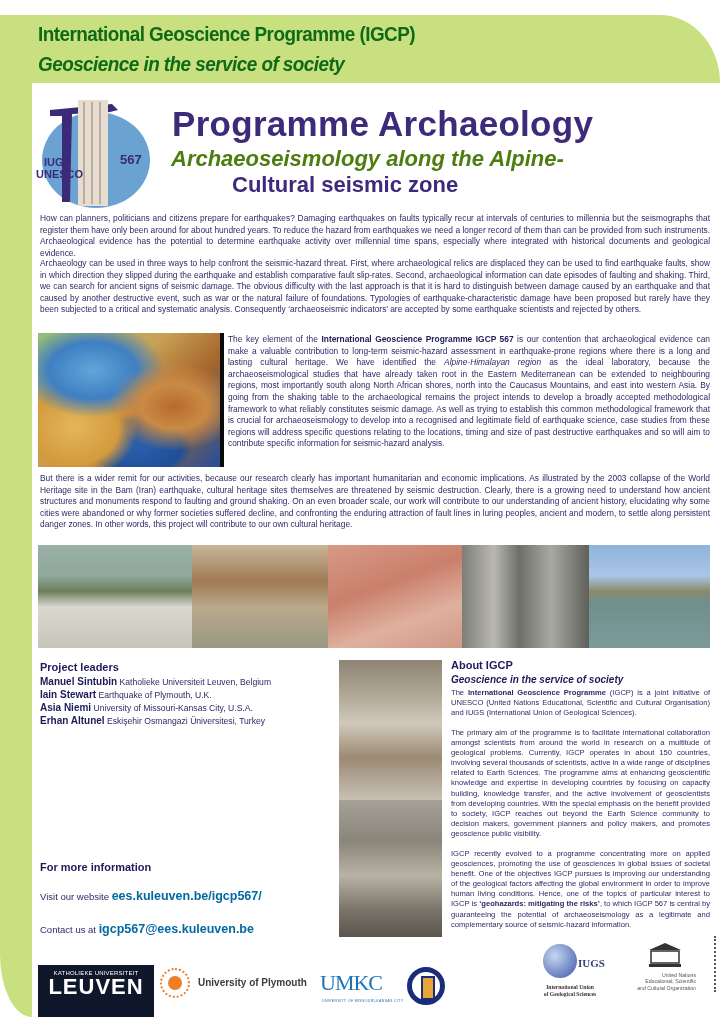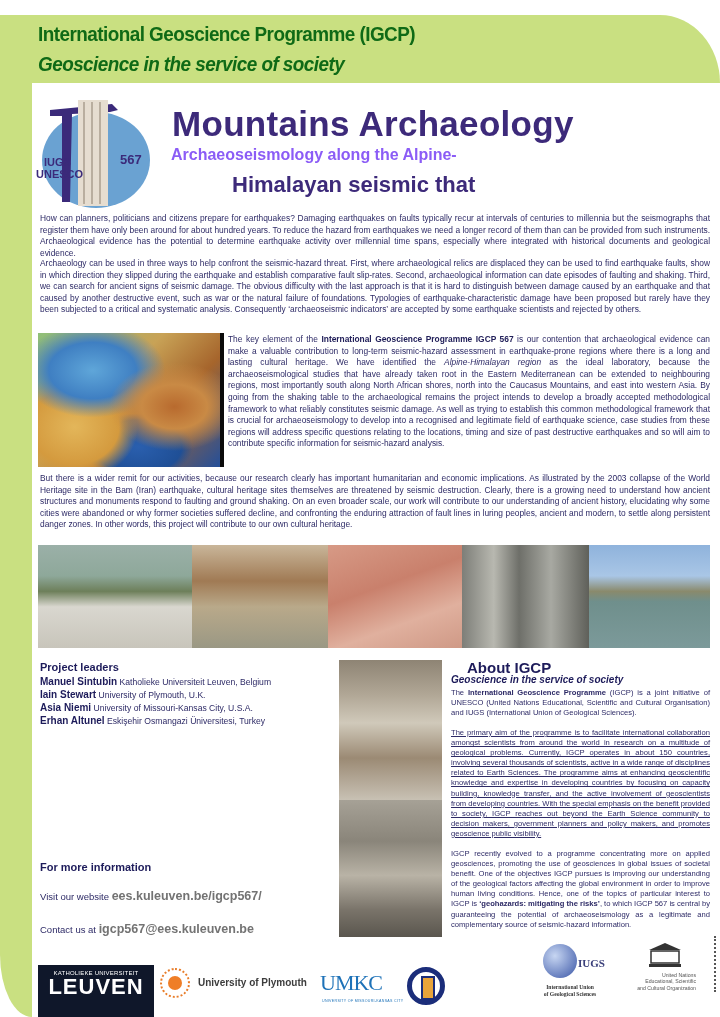--- a/index.html
+++ b/index.html
@@ -8,21 +8,21 @@
 
   .green-top { position: absolute; left: 0; top: 15px; width: 720px; height: 80px; background: #c9e081; border-top-right-radius: 60px 68px; }
   .green-left { position: absolute; left: 0; top: 15px; width: 32px; height: 1002px; background: #c9e081; border-bottom-left-radius: 36px 70px; }
   .content { position: absolute; left: 32px; top: 83px; width: 688px; height: 934px; background: #ffffff; }
 
   .hdr-title { position: absolute; left: 38px; top: 22px; font-family: "Liberation Sans", sans-serif; font-weight: bold; font-size: 21px; color: #0f6a16; letter-spacing: -0.6px; transform: scaleX(0.9); transform-origin: left; white-space: nowrap; }
   .hdr-sub { position: absolute; left: 38px; top: 52px; font-weight: bold; font-style: italic; font-size: 21px; color: #0f6a16; letter-spacing: -0.6px; transform: scaleX(0.9); transform-origin: left; white-space: nowrap; }
 
   .logo567 { position: absolute; left: 36px; top: 98px; width: 120px; height: 110px; }
   .t-main { position: absolute; left: 172px; top: 104px; font-weight: bold; font-size: 35px; color: #3d2a7a; letter-spacing: 0.3px; white-space: nowrap; }
-  .t-sub1 { position: absolute; left: 171px; top: 146px; font-weight: bold; font-size: 16px; color: #8b5cf6; white-space: nowrap; }
+  .t-sub1 { position: absolute; left: 171px; top: 146px; font-weight: bold; font-size: 22px; color: #4d7c0f; white-space: nowrap; font-style: italic; }
   .t-sub2 { position: absolute; left: 232px; top: 172px; font-weight: bold; font-size: 22px; color: #3d2a7a; white-space: nowrap; }
 
   .para { position: absolute; font-size: 8.4px; line-height: 11.6px; color: #2d2a66; text-align: justify; }
   .p1 { left: 40px; top: 213px; width: 670px; }
   .p2 { left: 40px; top: 258px; width: 670px; }
   .p3 { left: 228px; top: 334px; width: 482px; }
   .p4 { left: 40px; top: 473px; width: 670px; }
   .para b { color: #22205a; }
 
   .globe { position: absolute; left: 38px; top: 333px; width: 186px; height: 134px; background:
@@ -39,30 +39,30 @@
   .ph3 { width: 134px; background: linear-gradient(160deg, #d79a86 0%, #c9806c 40%, #e0b09e 70%, #cf9986 100%); }
   .ph4 { width: 127px; background: linear-gradient(90deg, #7d7e78 0%, #b8b8b0 25%, #6e6f69 45%, #a8a9a2 70%, #5f605a 100%); }
   .ph5 { width: 121px; background: linear-gradient(180deg, #8fb3dc 0%, #a9c6e6 30%, #8a8a6c 45%, #6f8f8c 55%, #7c9a9a 100%); }
 
   .leaders-h { position: absolute; left: 40px; top: 661px; font-weight: bold; font-size: 11px; color: #1d1b5a; text-align: right; }
   .leader { position: absolute; left: 40px; font-size: 8.6px; color: #2d2a66; white-space: nowrap; }
   .leader b { font-size: 10px; color: #1d1b5a; text-align: center; }
   .more-h { position: absolute; left: 40px; top: 861px; font-weight: bold; font-size: 11px; color: #1d1b5a; }
   .visit { position: absolute; left: 40px; top: 889px; font-size: 9.5px; color: #2d2a66; white-space: nowrap; }
   .contact { position: absolute; left: 40px; top: 922px; font-size: 9.5px; color: #2d2a66; white-space: nowrap; }
-  .big-link { font-weight: bold; font-size: 12.5px; color: #737373; }
+  .big-link { font-weight: bold; font-size: 12.5px; color: #0369a1; }
 
   .sidephoto1 { position: absolute; left: 339px; top: 660px; width: 103px; height: 140px; background: linear-gradient(180deg, #8e8474 0%, #b1a796 25%, #d0c9ba 45%, #9b8a74 70%, #c8c1b4 100%); }
   .sidephoto2 { position: absolute; left: 339px; top: 800px; width: 103px; height: 137px; background: linear-gradient(180deg, #a6a196 0%, #8a857a 30%, #b9b3a6 55%, #7a746a 80%, #5a564e 100%); }
 
-  .about-h { position: absolute; left: 451px; top: 659px; font-weight: bold; font-size: 15px; color: #1d1b5a; margin-left: 16px; }
+  .about-h { position: absolute; left: 451px; top: 659px; font-weight: bold; font-size: 11px; color: #1d1b5a; }
   .about-sub { position: absolute; left: 451px; top: 674px; font-weight: bold; font-style: italic; font-size: 10px; color: #1d1b5a; }
   .about-p { position: absolute; left: 451px; width: 259px; font-size: 7.6px; line-height: 10.1px; color: #2d2a66; text-align: justify; }
   .ap1 { top: 688px; }
-  .ap2 { top: 728px; text-decoration: underline; }
+  .ap2 { top: 728px; }
   .ap3 { top: 849px; }
 
   .logos { position: absolute; left: 38px; top: 962px; width: 680px; height: 50px; }
   .lg { position: absolute; }
   .kul { left: 0; top: 3px; width: 116px; height: 55px; background: #0f172a; color: #fff; text-align: center; }
   .kul .s { font-size: 6px; display: block; margin-top: 5px; letter-spacing: 0.2px; }
   .kul .b { font-size: 22px; font-weight: bold; display: block; line-height: 22px; letter-spacing: 1px; }
   .plym-icon { left: 122px; top: 6px; width: 30px; height: 30px; border-radius: 50%; border: 2px dotted #e87d2a; }
   .plym-icon::after { content: ""; position: absolute; left: 6px; top: 6px; width: 14px; height: 14px; border-radius: 50%; background: #ef7e27; }
   .plym { left: 160px; top: 15px; font-size: 10px; font-weight: bold; color: #3c3c3c; }
@@ -91,43 +91,43 @@
   <ellipse cx="60" cy="62" rx="54" ry="48" fill="#6aa2d2"></ellipse>
   <path d="M14 12 L76 6 L82 12 L74 14 L36 16 L34 104 L26 104 L26 18 L14 18 Z" fill="#3b2a7a"></path>
   <rect x="42" y="2" width="30" height="106" fill="#e6ddd0"></rect>
   <line x1="48" y1="4" x2="48" y2="106" stroke="#b9ae9f" stroke-width="2"></line>
   <line x1="56" y1="4" x2="56" y2="106" stroke="#b9ae9f" stroke-width="2"></line>
   <line x1="64" y1="4" x2="64" y2="106" stroke="#b9ae9f" stroke-width="2"></line>
   <text x="8" y="68" font-family="Liberation Sans, sans-serif" font-size="11" font-weight="bold" fill="#3b2a7a">IUGS</text>
   <text x="0" y="80" font-family="Liberation Sans, sans-serif" font-size="11" font-weight="bold" fill="#3b2a7a">UNESCO</text>
   <text x="84" y="66" font-family="Liberation Sans, sans-serif" font-size="13" font-weight="bold" fill="#3b2a7a">567</text>
 </svg>
-<div class="t-main">Mountains Archaeology</div>
+<div class="t-main">Programme Archaeology</div>
 <div class="t-sub1">Archaeoseismology along the Alpine-</div>
-<div class="t-sub2">Himalayan seismic that</div>
+<div class="t-sub2">Cultural seismic zone</div>
 
 <p class="para p1">How can planners, politicians and citizens prepare for earthquakes? Damaging earthquakes on faults typically recur at intervals of centuries to millennia but the seismographs that register them have only been around for about hundred years. To reduce the hazard from earthquakes we need a longer record of them than can be provided from such instruments. Archaeological evidence has the potential to determine earthquake activity over millennial time spans, especially where integrated with historical documents and geological evidence.</p>
 <p class="para p2">Archaeology can be used in three ways to help confront the seismic-hazard threat. First, where archaeological relics are displaced they can be used to find earthquake faults, show in which direction they slipped during the earthquake and establish comparative fault slip-rates. Second, archaeological information can date episodes of faulting and shaking. Third, we can search for ancient signs of seismic damage. The obvious difficulty with the last approach is that it is hard to distinguish between damage caused by an earthquake and that caused by another destructive event, such as war or the natural failure of foundations. Typologies of earthquake-characteristic damage have been proposed but rarely have they been subjected to a critical and systematic analysis. Consequently ‘archaeoseismic indicators’ are accepted by some earthquake scientists and rejected by others.</p>
 
 <div class="globe"></div>
 <p class="para p3"><span>The key element of the </span><b>International Geoscience Programme IGCP 567</b><span> is our contention that archaeological evidence can make a valuable contribution to long-term seismic-hazard assessment in earthquake-prone regions where there is a long and lasting cultural heritage. We have identified the </span><i>Alpine-Himalayan region</i><span> as the ideal laboratory, because the archaeoseismological studies that have already taken root in the Eastern Mediterranean can be extended to neighbouring regions, most importantly south along North African shores, north into the Caucasus Mountains, and east into western Asia. By going from the shaking table to the archaeological remains the project intends to develop a broadly accepted methodological framework to what reliably constitutes seismic damage. As well as trying to establish this common methodological framework that is crucial for archaeoseismology to develop into a recognised and legitimate field of earthquake science, case studies from these regions will address specific questions relating to the locations, timing and size of past destructive earthquakes and so will aim to contribute specific information for seismic-hazard analysis.</span></p>
 
 <p class="para p4">But there is a wider remit for our activities, because our research clearly has important humanitarian and economic implications. As illustrated by the 2003 collapse of the World Heritage site in the Bam (Iran) earthquake, cultural heritage sites themselves are threatened by seismic destruction. Clearly, there is a growing need to understand how ancient structures and monuments respond to faulting and ground shaking. On an even broader scale, our work will contribute to our understanding of ancient history, elucidating why some cities were abandoned or why former societies suffered decline, and confronting the enduring attraction of fault lines in luring peoples, ancient and modern, to settle along persistent danger zones. In other words, this project will contribute to our own cultural heritage.</p>
 
 <div class="strip">
   <div class="ph ph1"></div>
   <div class="ph ph2"></div>
   <div class="ph ph3"></div>
   <div class="ph ph4"></div>
   <div class="ph ph5"></div>
 </div>
 
 <div class="leaders-h">Project leaders</div>
 <div class="leader" style="top:676px"><b>Manuel Sintubin</b> <span>Katholieke Universiteit Leuven, Belgium</span></div>
-<div class="leader" style="top:689px"><b>Iain Stewart</b> <span>University of Plymouth, U.K.</span></div>
+<div class="leader" style="top:689px"><b>Iain Stewart</b> <span>Earthquake of Plymouth, U.K.</span></div>
 <div class="leader" style="top:702px"><b>Asia Niemi</b> <span>University of Missouri-Kansas City, U.S.A.</span></div>
 <div class="leader" style="top:715px"><b>Erhan Altunel</b> <span>Eskişehir Osmangazi Üniversitesi, Turkey</span></div>
 
 <div class="more-h">For more information</div>
 <div class="visit"><span>Visit our website </span><a class="big-link">ees.kuleuven.be/igcp567/</a></div>
 <div class="contact"><span>Contact us at </span><a class="big-link">igcp567@ees.kuleuven.be</a></div>
 
 <div class="sidephoto1"></div>
 <div class="sidephoto2"></div>
 

